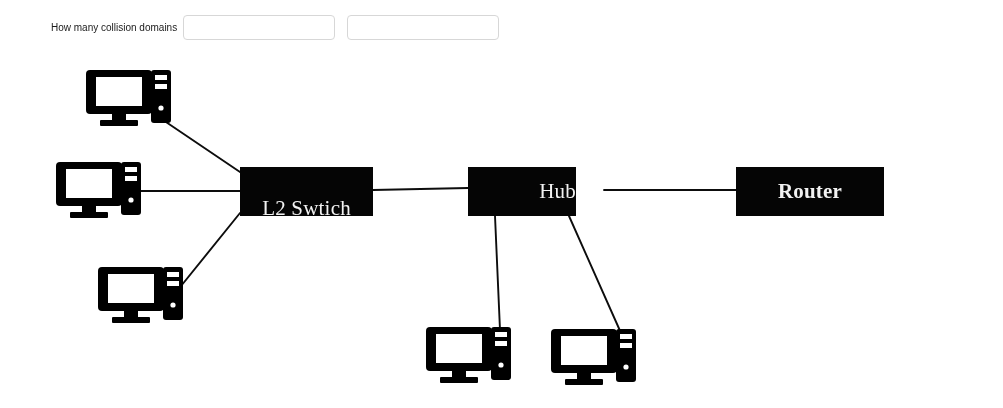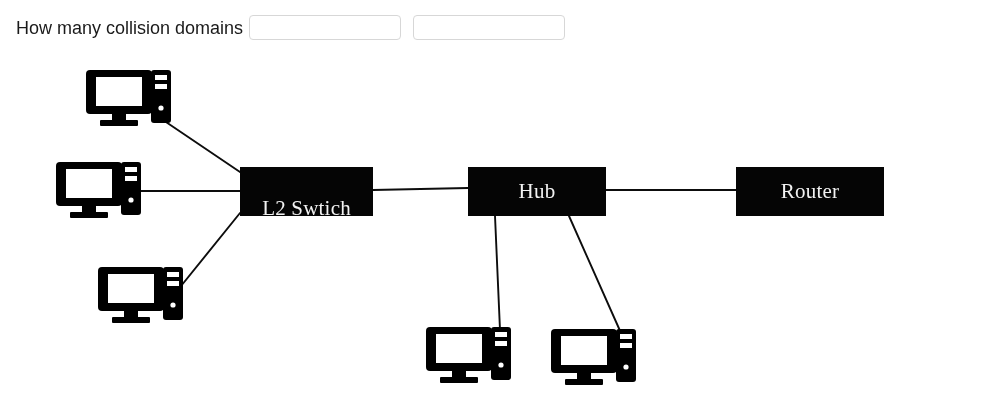--- a/index.html
+++ b/index.html
@@ -22,23 +22,24 @@
     top: 0;
     width: 1003px;
     height: 55px;
     display: flex;
     align-items: center;
     padding-left: 16px;
     box-sizing: border-box;
     white-space: nowrap;
   }
   .q-text {
-    font-size: 18px;
+    font-size: 10px;
     color: #1a1a1a;
     line-height: 1;
+    margin-left: 35px;
   }
   .q-input {
     width: 152px;
     height: 25px;
     margin: 0 6px;
     border: 1px solid #d7d7d7;
     border-radius: 4px;
     background: #ffffff;
     box-sizing: border-box;
     font-family: "Liberation Sans", sans-serif;
@@ -190,25 +191,25 @@
 
   <div class="devbox" style="left:240px; top:167px; width:133px; height:49px;">
     <span class="squiggle-host">
       <span>L2 Swtich</span>
       <span class="squiggle">
         
       </span>
     </span>
   </div>
 
-  <div class="devbox" style="left:468px; top:167px; width:138px; height:49px;">
+  <div class="devbox" style="left:468px; top:167px; width:108px; height:49px;justify-content:flex-end;">
     <span>Hub</span>
   </div>
 
-  <div class="devbox" style="left:736px; top:167px; width:148px; height:49px;">
+  <div class="devbox" style="left:736px; top:167px; width:148px; height:49px;font-weight:bold;">
     <span>Router</span>
   </div>
 
 </div>
 
 <div id="question-bar">
   <span class="q-text">How many collision domains</span>
   <input class="q-input" type="text" placeholder="" style="">
   <input class="q-input" type="text" placeholder="" style="">
 </div>

